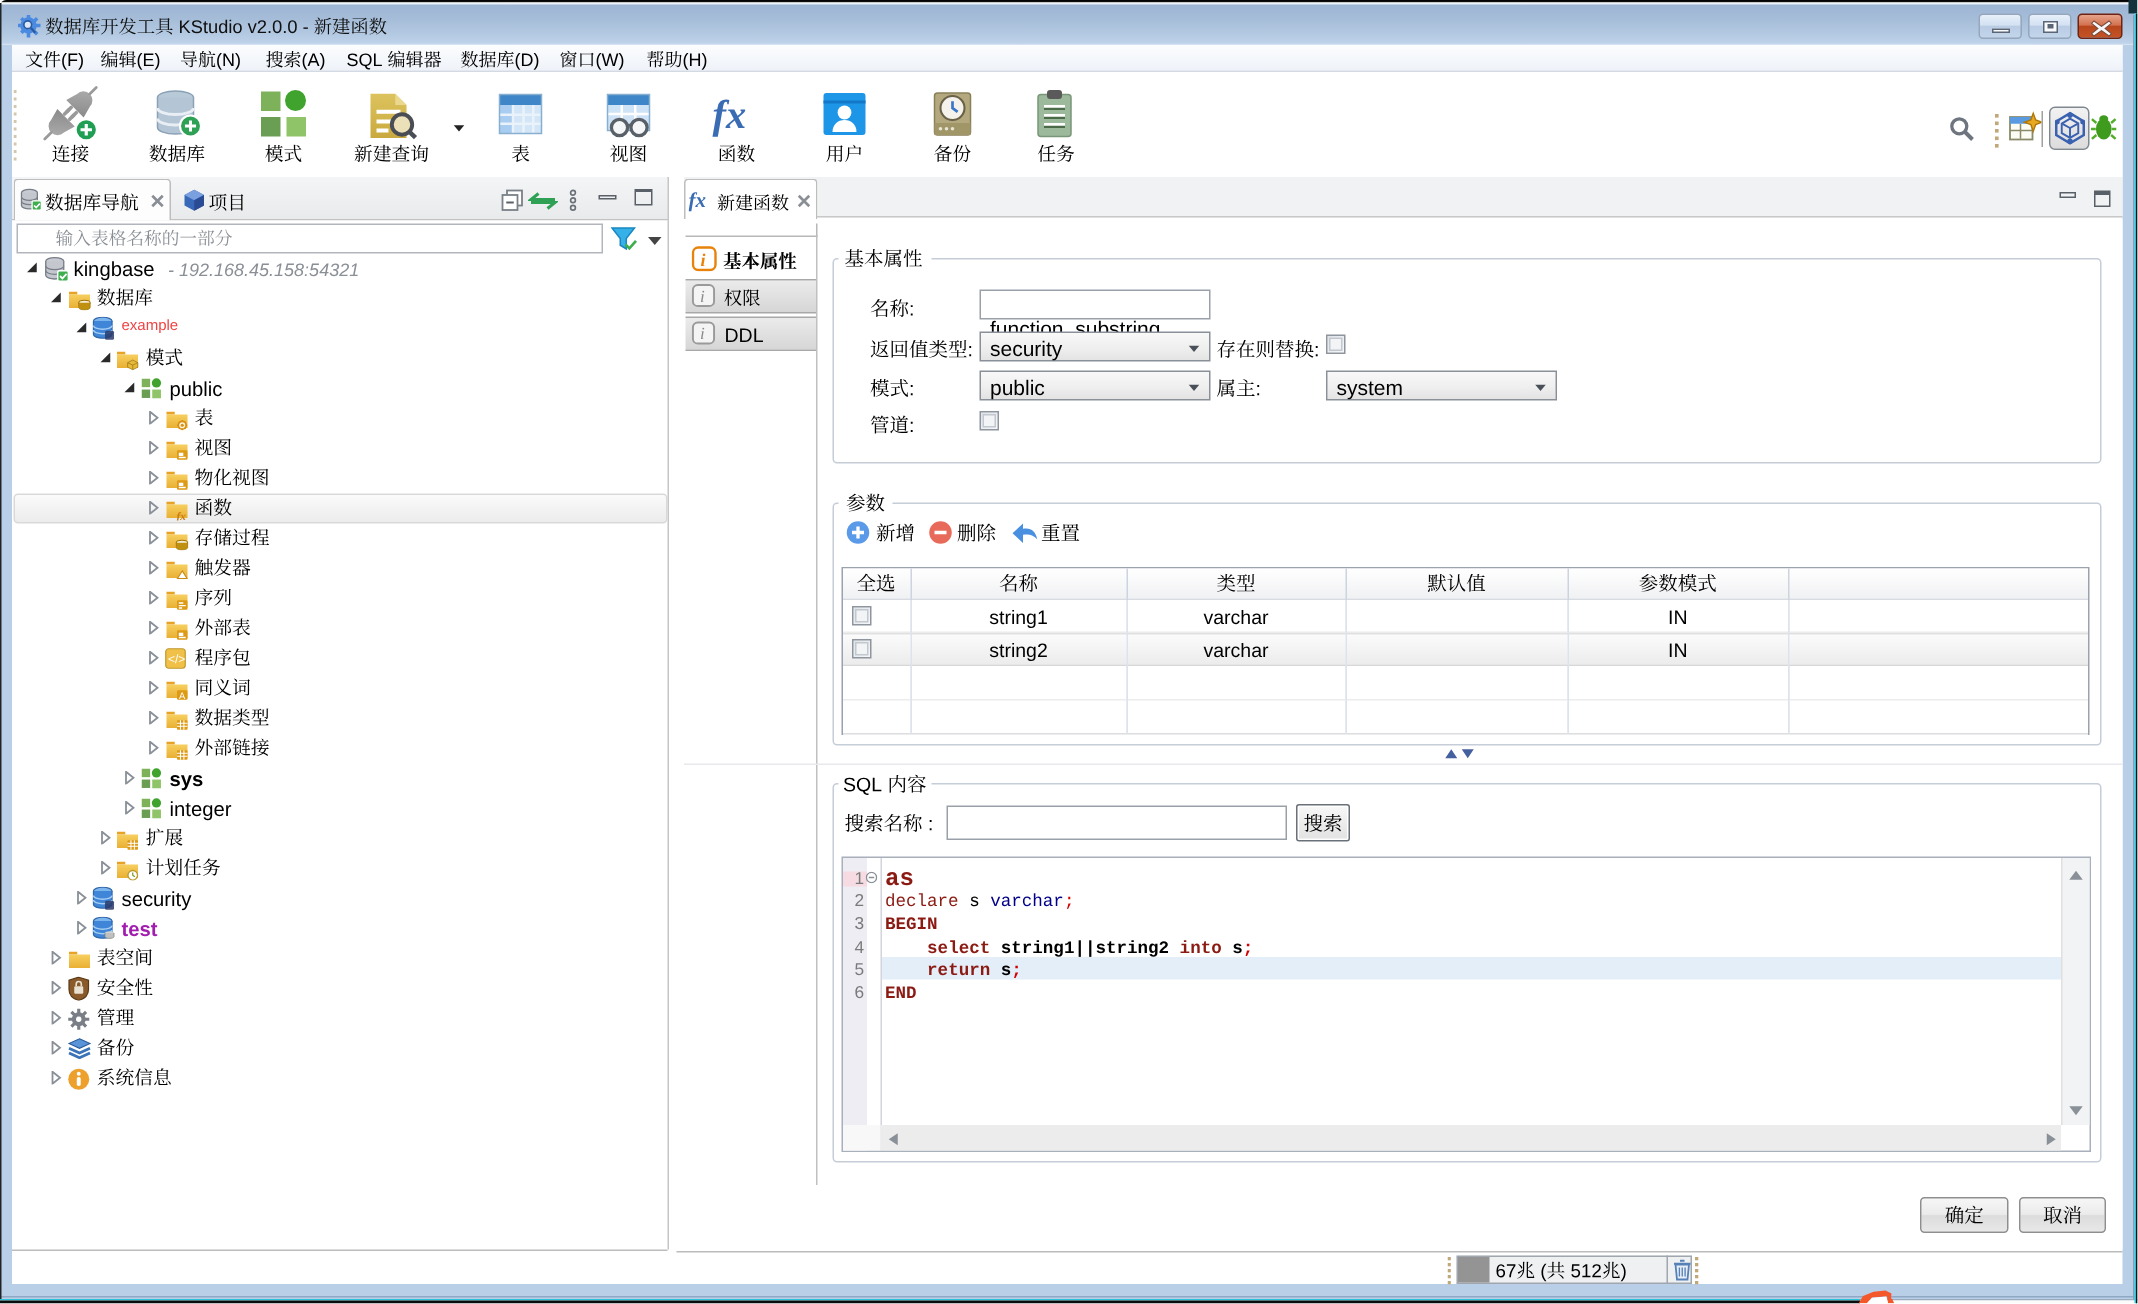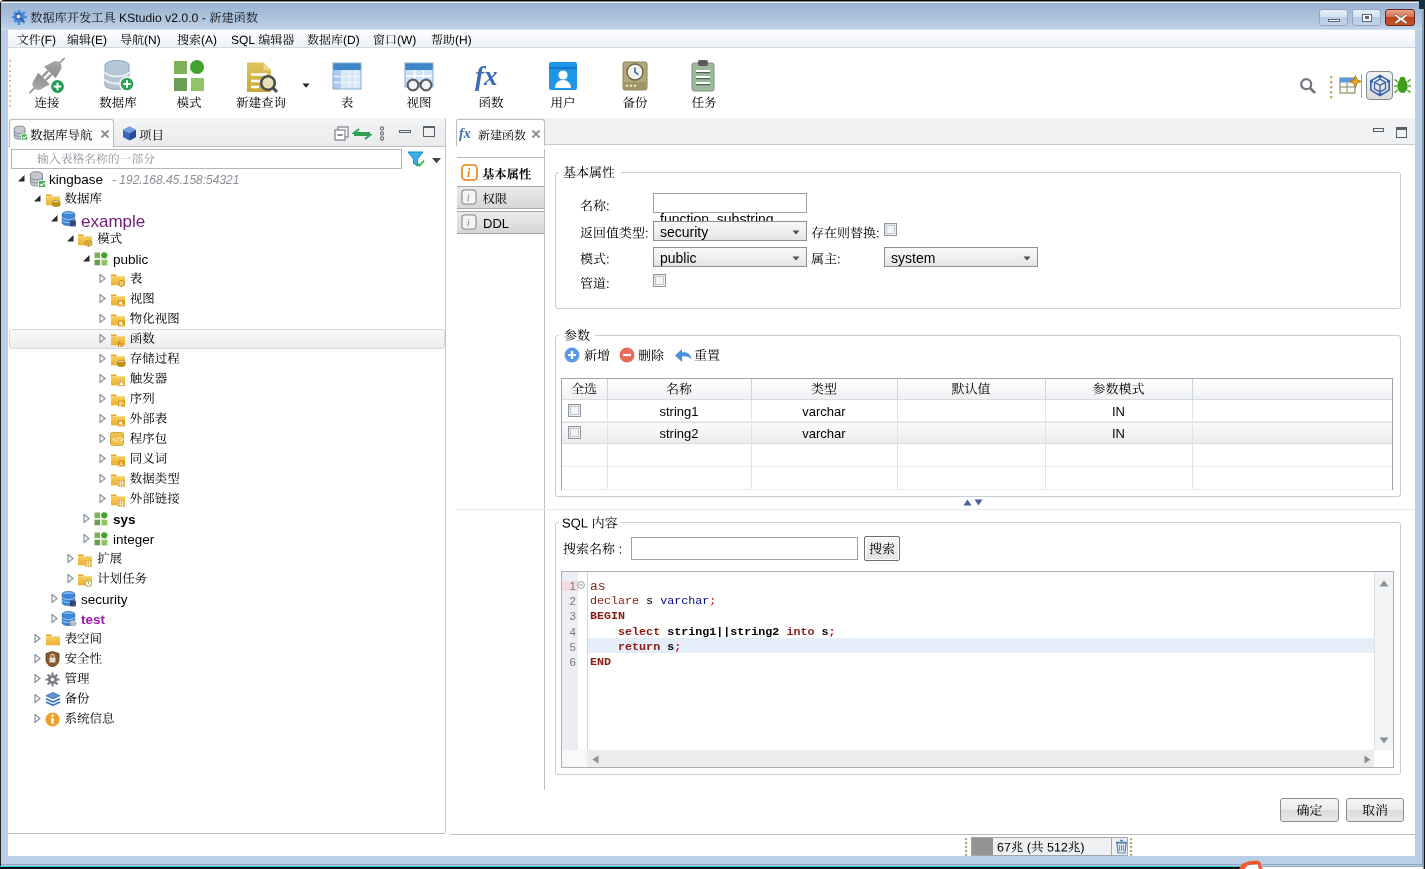--- a/index.html
+++ b/index.html
@@ -273,21 +273,21 @@
   </svg>
 <svg class="a" style="left:50px;top:214px" width="9" height="9" viewBox="0 0 9 9">
     <path d="M7.5 1v6.5H1z" fill="#2a2a2a"></path>
   </svg>
 <svg class="a" style="left:61px;top:211px" width="16" height="16" viewBox="0 0 16 16">
     <ellipse cx="7.5" cy="3" rx="6.2" ry="2.5" fill="#7cb4ee" stroke="#2f66a8" stroke-width="0.8"></ellipse>
     <path d="M1.3 3v9c0 1.4 2.8 2.5 6.2 2.5s6.2-1.1 6.2-2.5V3" fill="#3f86d8" stroke="#2f66a8" stroke-width="0.8"></path>
     <path d="M1.3 6c0 1.4 2.8 2.5 6.2 2.5s6.2-1.1 6.2-2.5M1.3 9c0 1.4 2.8 2.5 6.2 2.5s6.2-1.1 6.2-2.5" fill="none" stroke="#a6cdf2" stroke-width="1"></path>
     <rect x="9" y="9.5" width="6" height="6" rx="1" fill="#2a3a6a" opacity="0.85"></rect>
   </svg>
-<div class="a" style="left:81px;top:211.5px;font-size:17px;font-weight:normal;color:#701a75">example</div>
+<div class="a" style="left:81px;top:211.5px;font-size:10px;font-weight:normal;color:#ef4444">example</div>
 <svg class="a" style="left:66px;top:234px" width="9" height="9" viewBox="0 0 9 9">
     <path d="M7.5 1v6.5H1z" fill="#2a2a2a"></path>
   </svg>
 <svg class="a" style="left:77px;top:232px" width="16" height="15" viewBox="0 0 16 15">
     <path d="M1 2.5 h5.5 v1.8 H1 Z" fill="#e8a226"></path>
     <path d="M1 4.3 H15 v9 H1 Z" fill="url(#gf)"></path>
     <path d="M11.5 8l3.4 1.8v3L11.5 14.5 8.1 12.8v-3z" fill="#e8b838" stroke="#9a7818" stroke-width="0.5"></path>
     <path d="M8.1 9.8l3.4 1.6 3.4-1.6M11.5 11.4v3" fill="none" stroke="#9a7818" stroke-width="0.5"></path>
   </svg>
 <svg class="a" style="left:82px;top:254px" width="9" height="9" viewBox="0 0 9 9">
@@ -623,21 +623,21 @@
   </svg>
 <div class="a" style="left:555px;top:522px;width:846px;height:253px;border:1px solid #c5cdd8;border-radius:3px"></div>
 <div class="a" style="left:559px;top:515px;width:62px;height:14px;background:#fff"></div>
 <div class="a" style="left:631px;top:537px;width:227px;height:23px;background:#fff;border:1px solid #9aa0a8"></div>
 <div class="a" style="left:864px;top:536px;width:36px;height:25px;border:1px solid #6a7078;border-radius:2px;background:linear-gradient(180deg,#f8f8f8,#e2e2e2);box-shadow:inset 0 0 0 1px #fff"></div>
 <div class="a" style="left:561px;top:571px;width:833px;height:197px;border:1px solid #a8b0bc;background:#fff"></div>
 <div class="a" style="left:562px;top:572px;width:16px;height:195px;background:#efedf4"></div>
 <div class="a" style="left:562px;top:580.5px;width:16px;height:10px;background:#f6dce2"></div>
 <div class="a" style="left:586.5px;top:572px;width:1px;height:195px;background:#d4d4dc"></div>
 <div class="a" style="left:587.5px;top:638.0px;width:786px;height:15.2px;background:#e3eef9"></div>
-<div class="a" style="left:590px;top:579.1px;height:15.15px;line-height:15.15px;font-family:'Liberation Mono',monospace;font-size:13px;font-weight:normal;white-space:pre"><span style="color:#8b1a12">as</span></div>
+<div class="a" style="left:590px;top:579.1px;height:15.15px;line-height:15.15px;font-family:'Liberation Mono',monospace;font-size:16px;font-weight:bold;white-space:pre"><span style="color:#8b1a12">as</span></div>
 <div class="a" style="left:560px;top:579.1px;width:16px;height:15.15px;line-height:15.15px;font-size:11.5px;color:#7a7a7a;text-align:right">1</div>
 <div class="a" style="left:590px;top:594.2px;height:15.15px;line-height:15.15px;font-family:'Liberation Mono',monospace;font-size:11.7px;font-weight:normal;white-space:pre"><span style="color:#8b1a12">declare</span><span style="color:#000000">&nbsp;s&nbsp;</span><span style="color:#00008b">varchar</span><span style="color:#d40000">;</span></div>
 <div class="a" style="left:560px;top:594.2px;width:16px;height:15.15px;line-height:15.15px;font-size:11.5px;color:#7a7a7a;text-align:right">2</div>
 <div class="a" style="left:590px;top:609.4px;height:15.15px;line-height:15.15px;font-family:'Liberation Mono',monospace;font-size:11.7px;font-weight:bold;white-space:pre"><span style="color:#8b1a12">BEGIN</span></div>
 <div class="a" style="left:560px;top:609.4px;width:16px;height:15.15px;line-height:15.15px;font-size:11.5px;color:#7a7a7a;text-align:right">3</div>
 <div class="a" style="left:590px;top:624.6px;height:15.15px;line-height:15.15px;font-family:'Liberation Mono',monospace;font-size:11.7px;font-weight:bold;white-space:pre"><span style="color:#000000">&nbsp;&nbsp;&nbsp;&nbsp;</span><span style="color:#8b1a12">select</span><span style="color:#000000">&nbsp;string1||string2&nbsp;</span><span style="color:#8b1a12">into</span><span style="color:#000000">&nbsp;s</span><span style="color:#d40000">;</span></div>
 <div class="a" style="left:560px;top:624.6px;width:16px;height:15.15px;line-height:15.15px;font-size:11.5px;color:#7a7a7a;text-align:right">4</div>
 <div class="a" style="left:590px;top:639.7px;height:15.15px;line-height:15.15px;font-family:'Liberation Mono',monospace;font-size:11.7px;font-weight:bold;white-space:pre"><span style="color:#000000">&nbsp;&nbsp;&nbsp;&nbsp;</span><span style="color:#8b1a12">return</span><span style="color:#000000">&nbsp;s</span><span style="color:#d40000">;</span></div>
 <div class="a" style="left:560px;top:639.7px;width:16px;height:15.15px;line-height:15.15px;font-size:11.5px;color:#7a7a7a;text-align:right">5</div>
 <div class="a" style="left:590px;top:654.9px;height:15.15px;line-height:15.15px;font-family:'Liberation Mono',monospace;font-size:11.7px;font-weight:bold;white-space:pre"><span style="color:#8b1a12">END</span></div>

